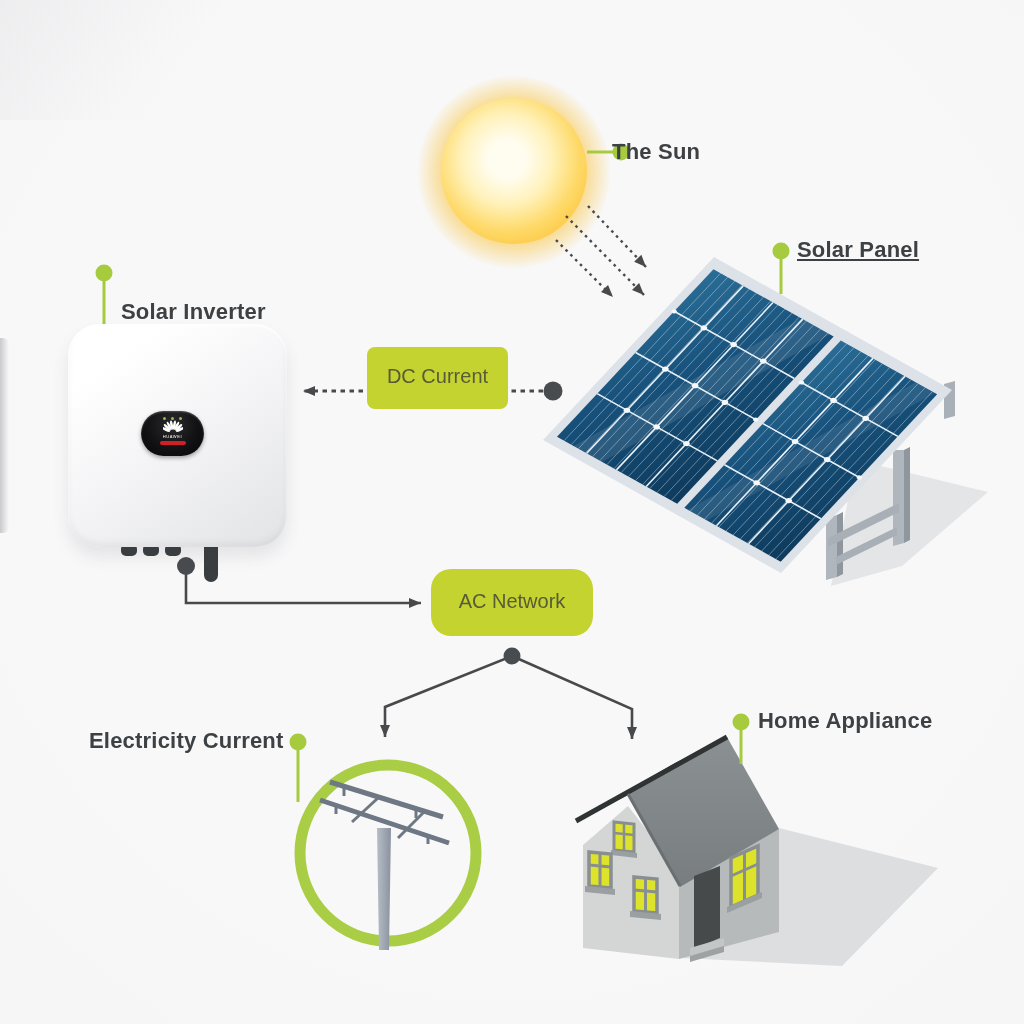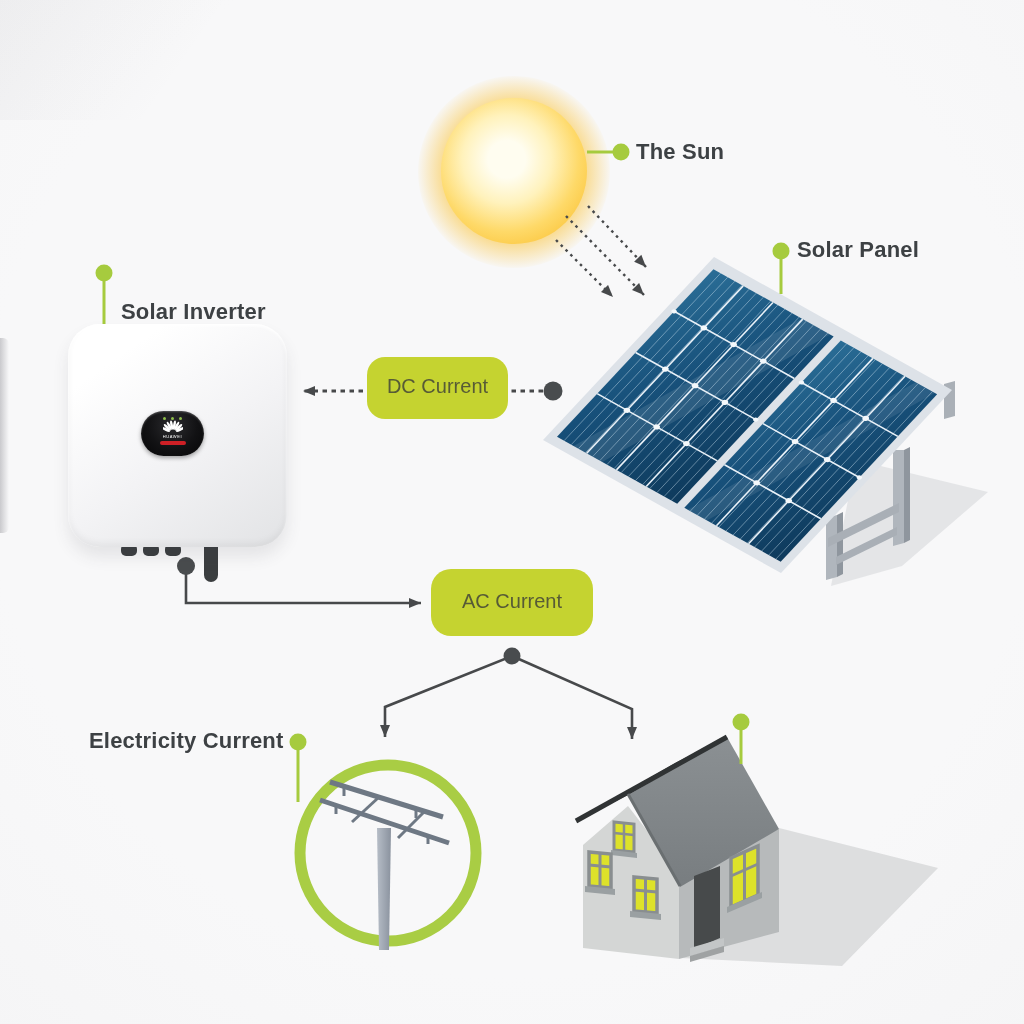--- a/index.html
+++ b/index.html
@@ -25,31 +25,31 @@
   }
   .sun-core{
     position:absolute;left:441px;top:98px;width:146px;height:146px;border-radius:50%;
     background:radial-gradient(circle at 45% 42%, #fffdf0 16%, #fff2bc 38%, #fed968 62%, #fbc43a 84%, #f6b92e 100%);
   }
   
   .callout-label{
     position:absolute;font-size:22px;font-weight:bold;color:#3d4144;
     white-space:nowrap;letter-spacing:.2px;
   }
-  .lbl-sun{left:636px;top:139px;}
-  .lbl-panel{left:797px;top:237px;}
+  .lbl-sun{left:612px;top:139px;}
+  .lbl-panel{left:797px;top:237px;text-decoration:underline;}
   .lbl-inverter{left:121px;top:259px;margin-top:40px;}
   .lbl-network{left:89px;top:728px;}
   .lbl-home{left:758px;top:708px;}
   
   .flow-badge{
     position:absolute;background:#c5d330;border-radius:18px;
     color:#575b36;font-size:20px;text-align:center;
   }
-  .badge-dc{left:367px;top:357px;width:141px;height:62px;line-height:58px;border-radius:18px;}
+  .badge-dc{left:367px;top:347px;width:141px;height:62px;line-height:58px;border-radius:8px;}
   .badge-ac{left:431px;top:569px;width:162px;height:67px;line-height:64px;border-radius:20px;}
   
   .inverter-body{
     position:absolute;left:68px;top:324px;width:219px;height:223px;border-radius:32px;
     background:linear-gradient(145deg,#ffffff 18%, #f3f3f5 55%, #e2e3e5 100%);
     box-shadow:0 10px 16px rgba(60,60,70,.10), inset 0 2px 3px #ffffff, inset 0 -4px 7px rgba(0,0,0,.05);
   }
   .inverter-display{
     position:absolute;left:73px;top:87px;width:63px;height:45px;border-radius:23px;
     background:radial-gradient(circle at 50% 30%, #2b2b2e 0%, #121214 55%, #050506 100%);
@@ -297,20 +297,21 @@
           <ellipse cx="10" cy="5" rx="1.3" ry="4.6" transform="rotate(46 10 13)"></ellipse>
           <ellipse cx="10" cy="5" rx="1.3" ry="4.6" transform="rotate(64 10 13)"></ellipse>
         </g>
       </svg>
       <div class="brand-text">HUAWEI</div>
       <div class="brand-bar"></div>
     </div>
   </div>
 
   <div class="flow-badge badge-dc">DC Current</div>
-  <div class="flow-badge badge-ac">AC Current</div>
+  <div class="flow-badge badge-ac">AC Network</div>
 
   <div class="callout-label lbl-sun">The Sun</div>
   <div class="callout-label lbl-panel">Solar Panel</div>
   <div class="callout-label lbl-inverter">Solar Inverter</div>
   <div class="callout-label lbl-network">Electricity Current</div>
+  <div class="callout-label lbl-home">Home Appliance</div>
 
 </div>
 
 </body></html>

